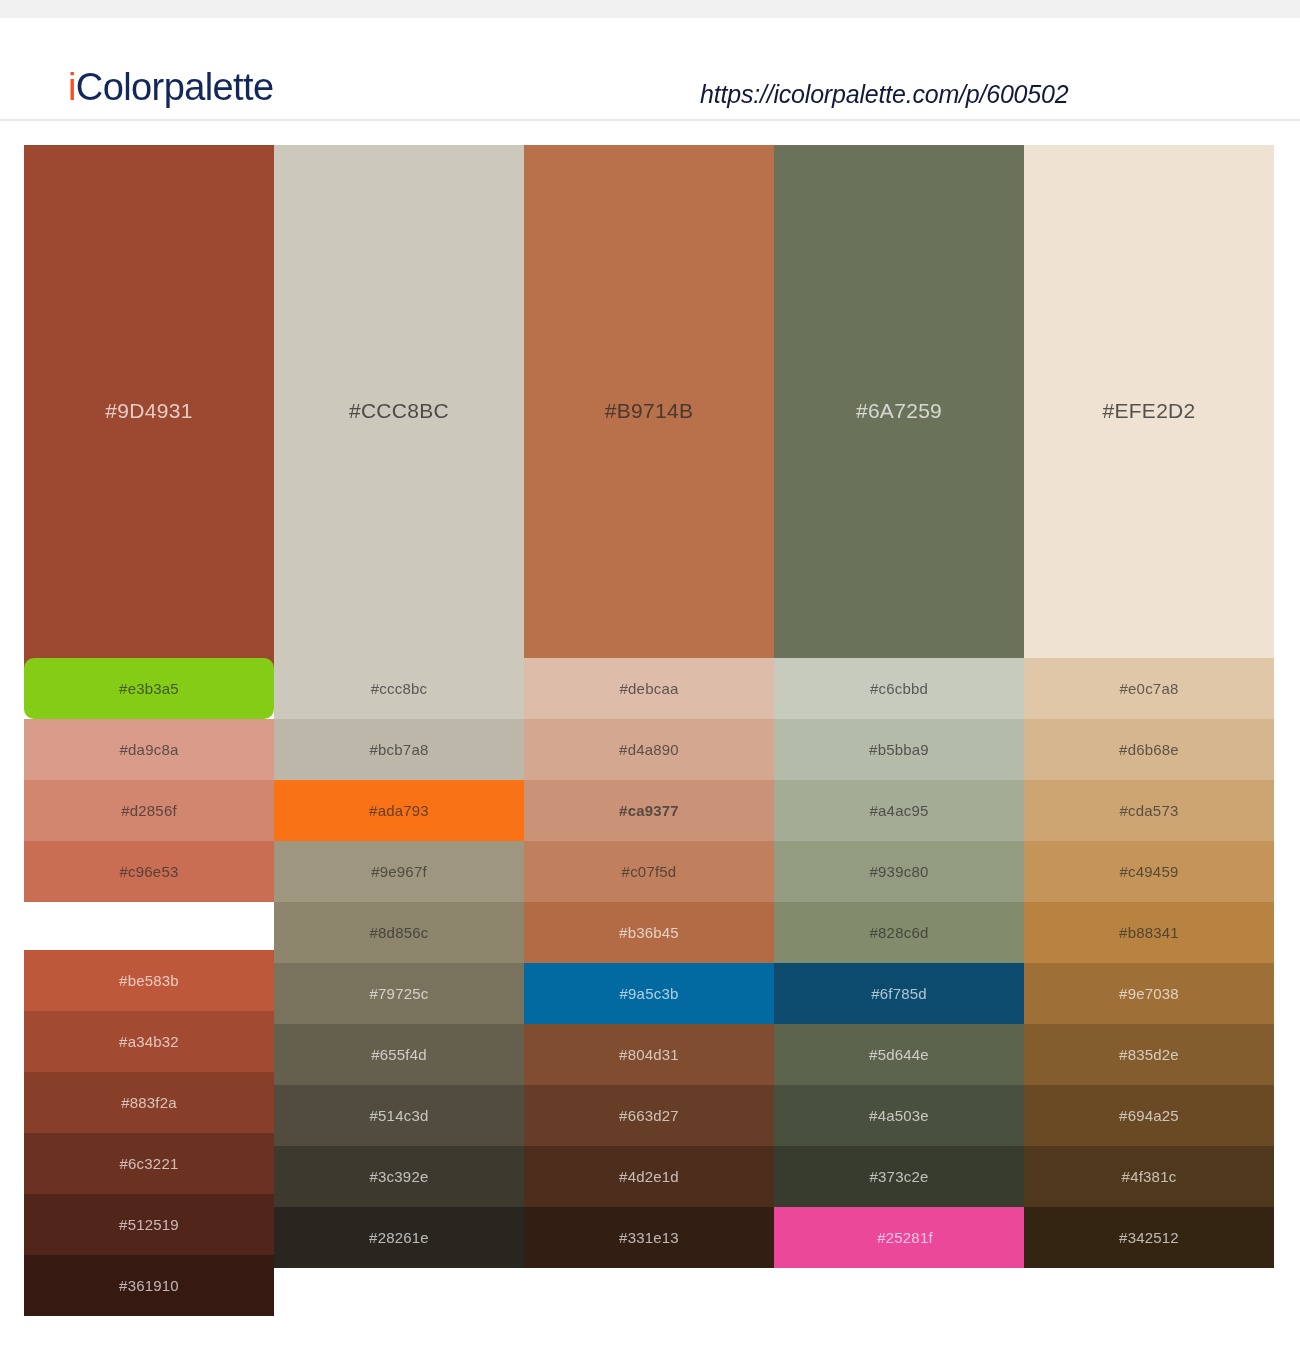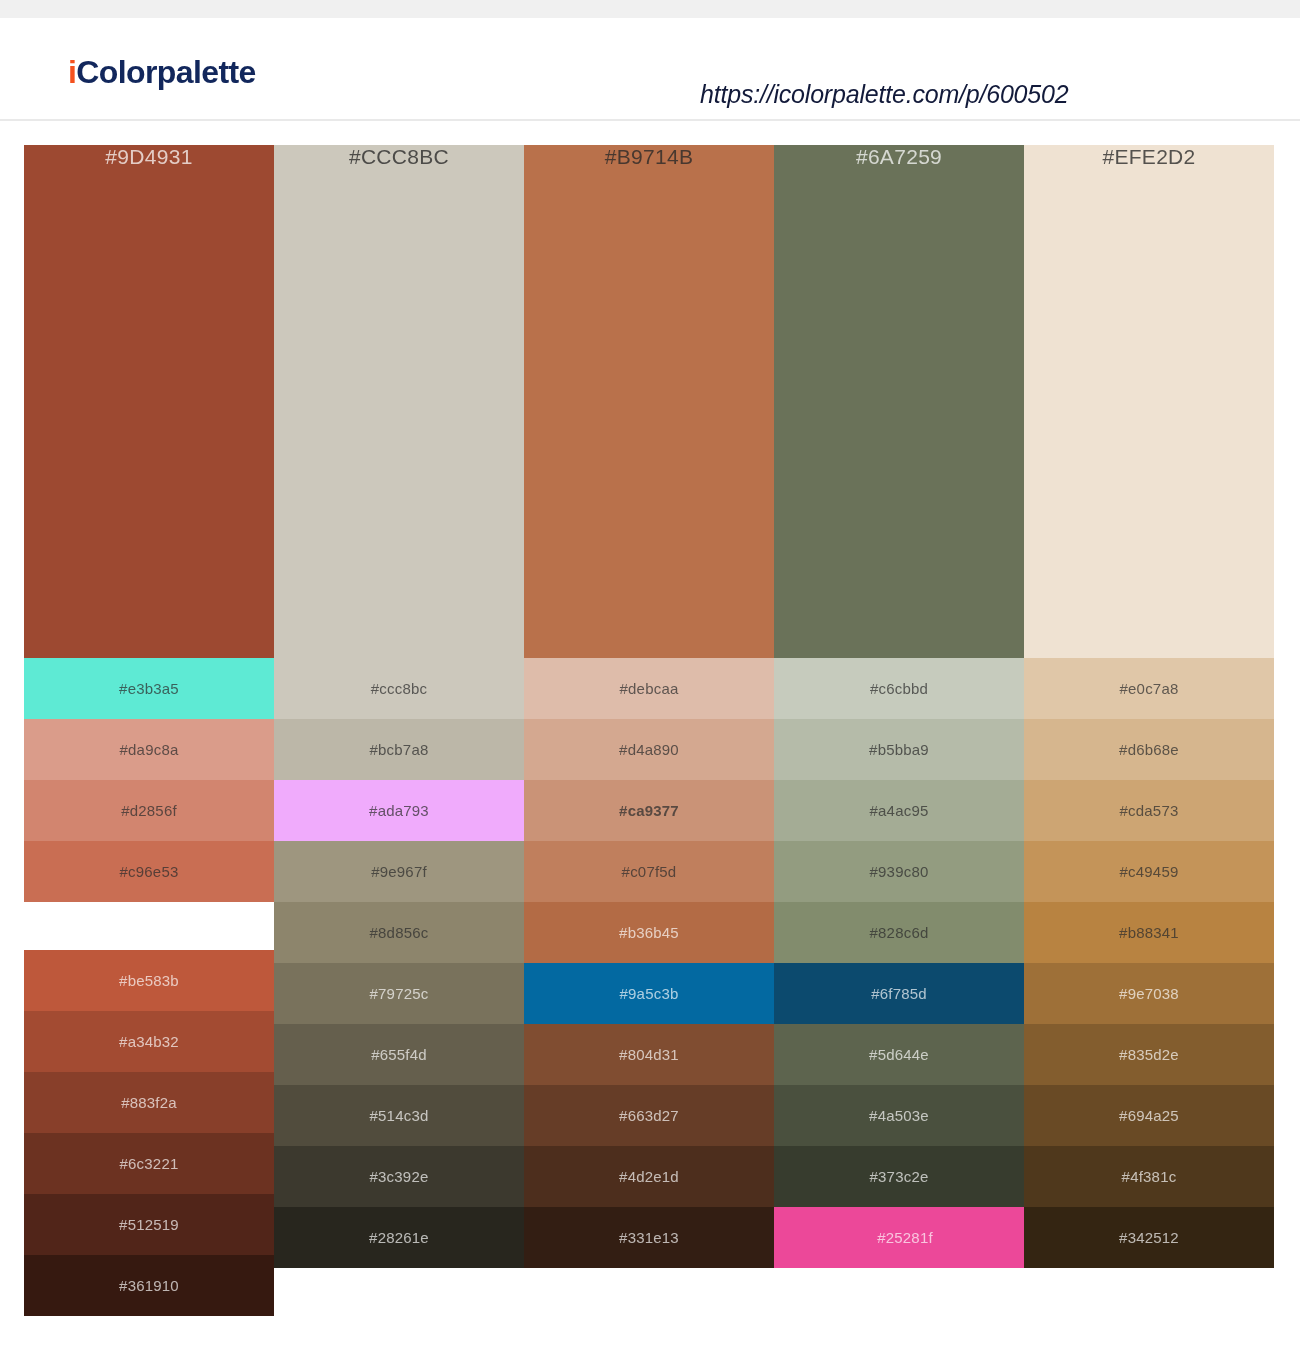--- a/index.html
+++ b/index.html
@@ -19,23 +19,23 @@
     height: 103px;
     background: #ffffff;
     border-bottom: 2px solid #e9e9e9;
     display: flex;
     align-items: center;
     position: relative;
   }
   #logo {
     position: absolute;
     left: 68px;
-    top: 36px;
-    font-size: 32px;
-    font-weight: bold;
+    top: 48px;
+    font-size: 38px;
+    font-weight: normal;
     letter-spacing: -0.6px;
     white-space: nowrap;
   }
   #logo .logo-i { color: #f4511e; }
   #logo .logo-rest { color: #12275c; }
   #page-url {
     position: absolute;
     left: 700px;
     top: 62px;
     font-size: 25px;
@@ -47,21 +47,21 @@
   #main-swatches {
     margin: 24px 0 0 24px;
     width: 1252px;
     height: 448px;
     display: flex;
   }
   .main-swatch {
     width: 250px;
     height: 532px;
     display: flex;
-    align-items: flex-start;
+    align-items: center;
     justify-content: center;
   }
   .main-swatch .label {
     font-size: 21px;
     letter-spacing: 0.3px;
   }
   .main-swatch.light-text .label { color: rgba(255,255,255,0.72); }
   .main-swatch.dark-text  .label { color: rgba(40,40,40,0.78); }
 
   #grid {
@@ -111,21 +111,21 @@
     <div class="main-swatch light-text" style="background: rgb(106, 114, 89);">
       <span class="label">#6A7259</span>
     </div>
     <div class="main-swatch dark-text" style="background: rgb(239, 226, 210);">
       <span class="label">#EFE2D2</span>
     </div>
   </div>
 
 <div id="grid">
     <div class="grid-col">
-      <div class="grid-cell dark-text" style="background: #5eead4;">
+      <div class="grid-cell dark-text" style="background: #84cc16; border-radius: 10px;">
         <span class="label">#e3b3a5</span>
       </div>
       <div class="grid-cell dark-text" style="background: rgb(218, 156, 138);">
         <span class="label">#da9c8a</span>
       </div>
       <div class="grid-cell dark-text" style="background: rgb(210, 133, 111);">
         <span class="label">#d2856f</span>
       </div>
       <div class="grid-cell dark-text" style="background: rgb(201, 110, 83);">
         <span class="label">#c96e53</span>
@@ -149,21 +149,21 @@
         <span class="label">#361910</span>
       </div>
     </div>
     <div class="grid-col">
       <div class="grid-cell dark-text" style="background: rgb(204, 200, 188);">
         <span class="label">#ccc8bc</span>
       </div>
       <div class="grid-cell dark-text" style="background: rgb(188, 183, 168);">
         <span class="label">#bcb7a8</span>
       </div>
-      <div class="grid-cell dark-text" style="background: #f0abfc;">
+      <div class="grid-cell dark-text" style="background: #f97316;">
         <span class="label">#ada793</span>
       </div>
       <div class="grid-cell dark-text" style="background: rgb(158, 150, 127);">
         <span class="label">#9e967f</span>
       </div>
       <div class="grid-cell dark-text" style="background: rgb(141, 133, 108);">
         <span class="label">#8d856c</span>
       </div>
       <div class="grid-cell light-text" style="background: rgb(121, 114, 92);">
         <span class="label">#79725c</span>

